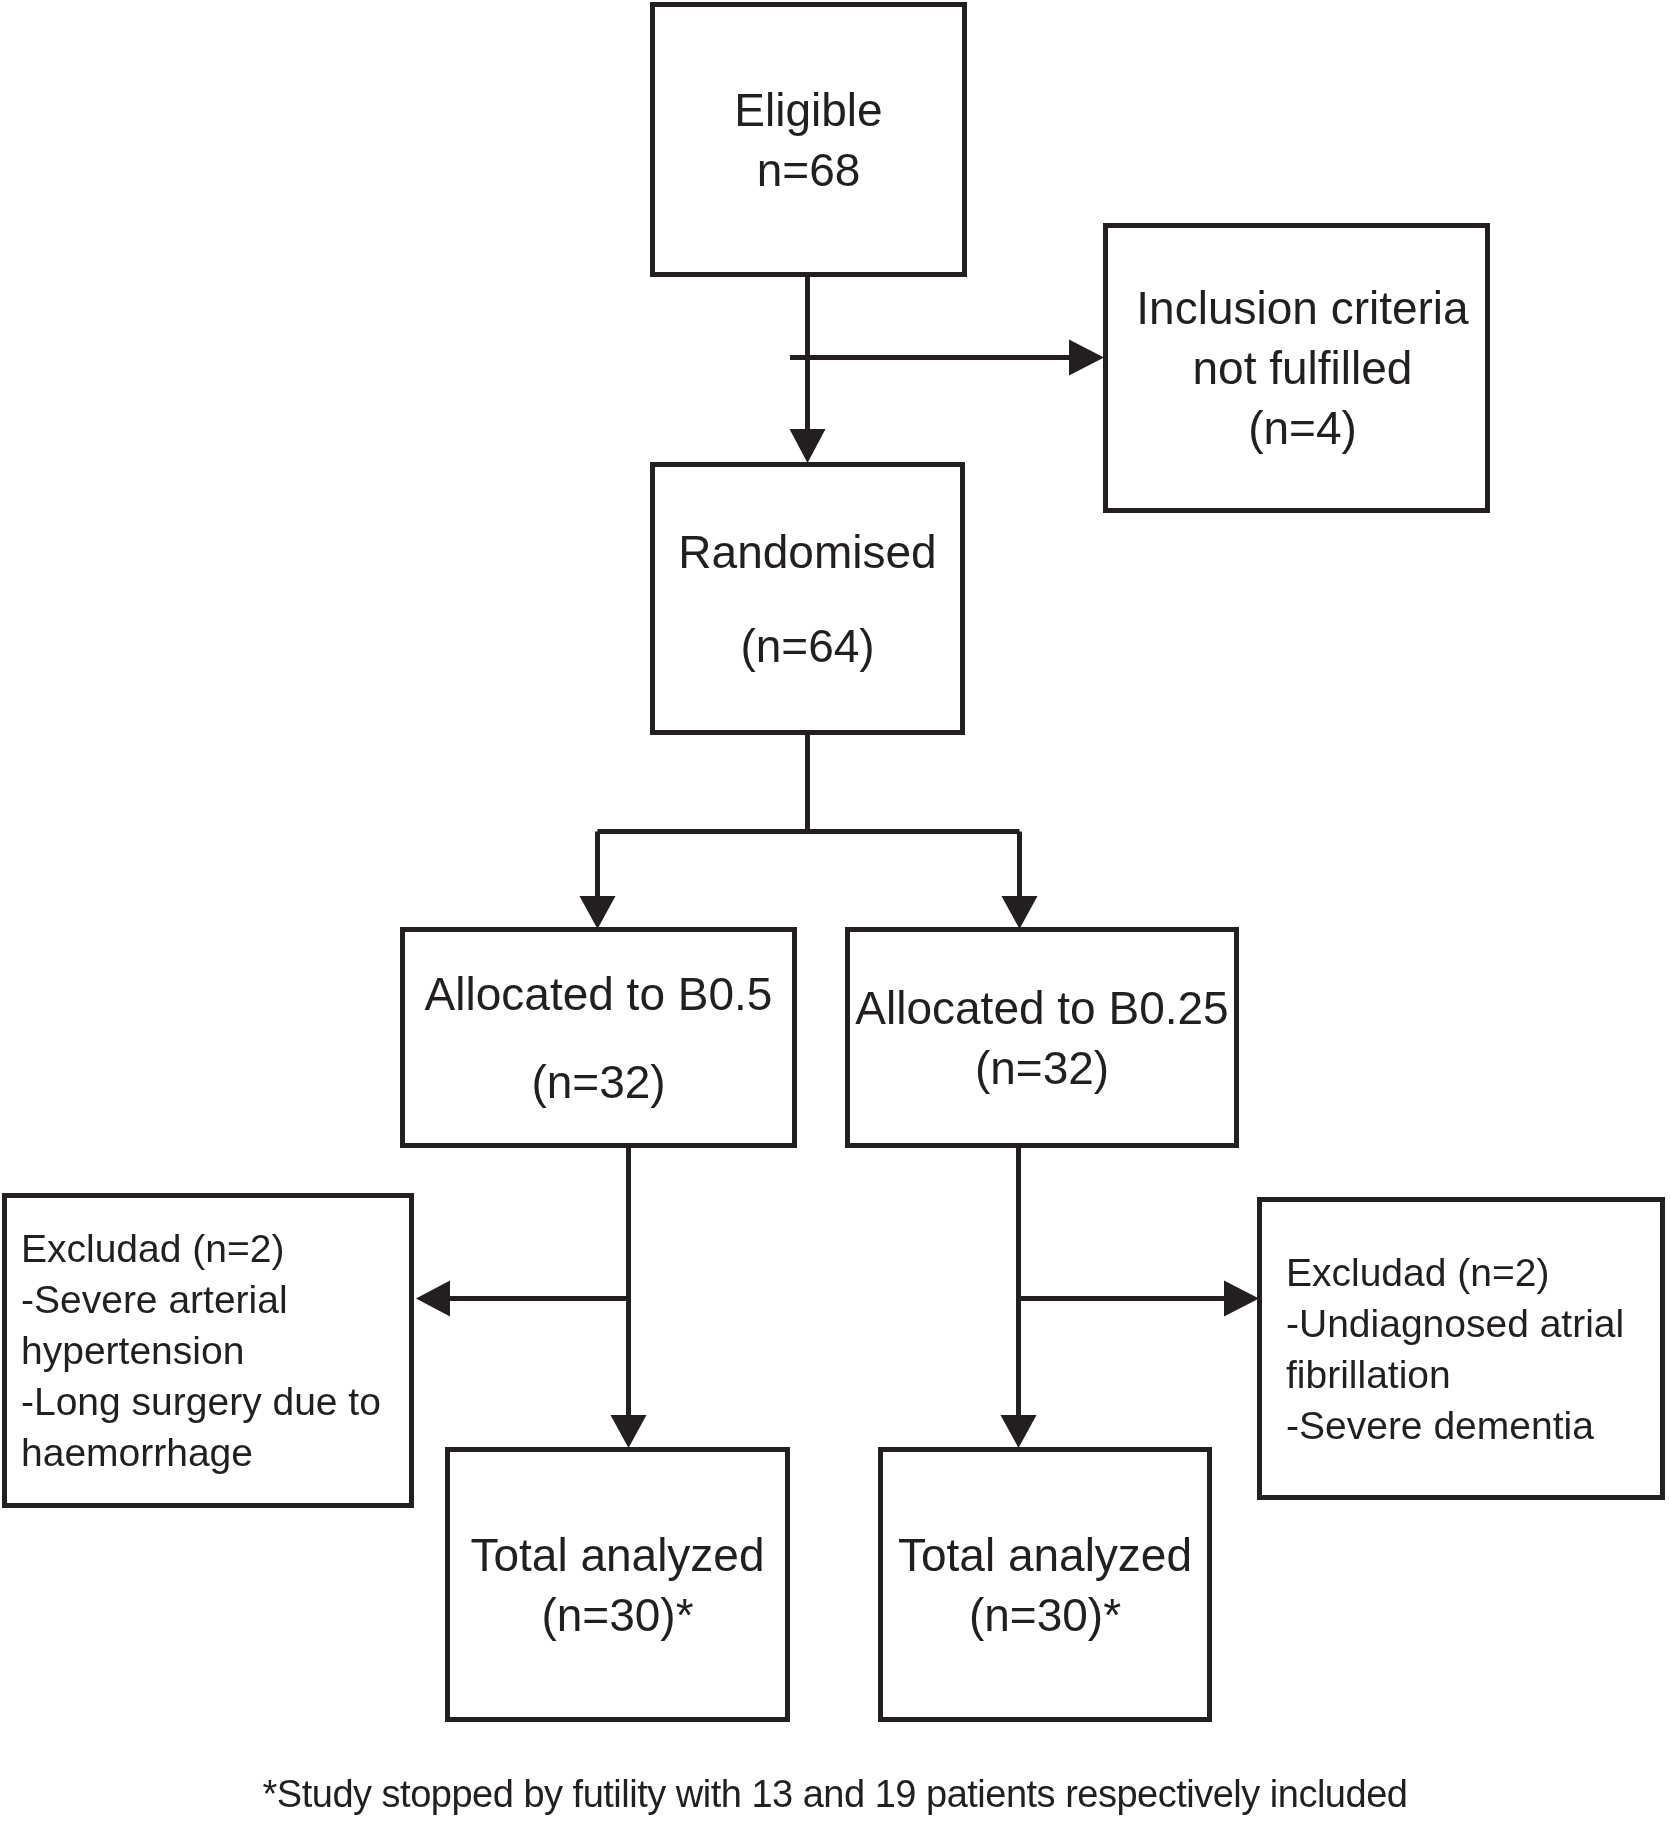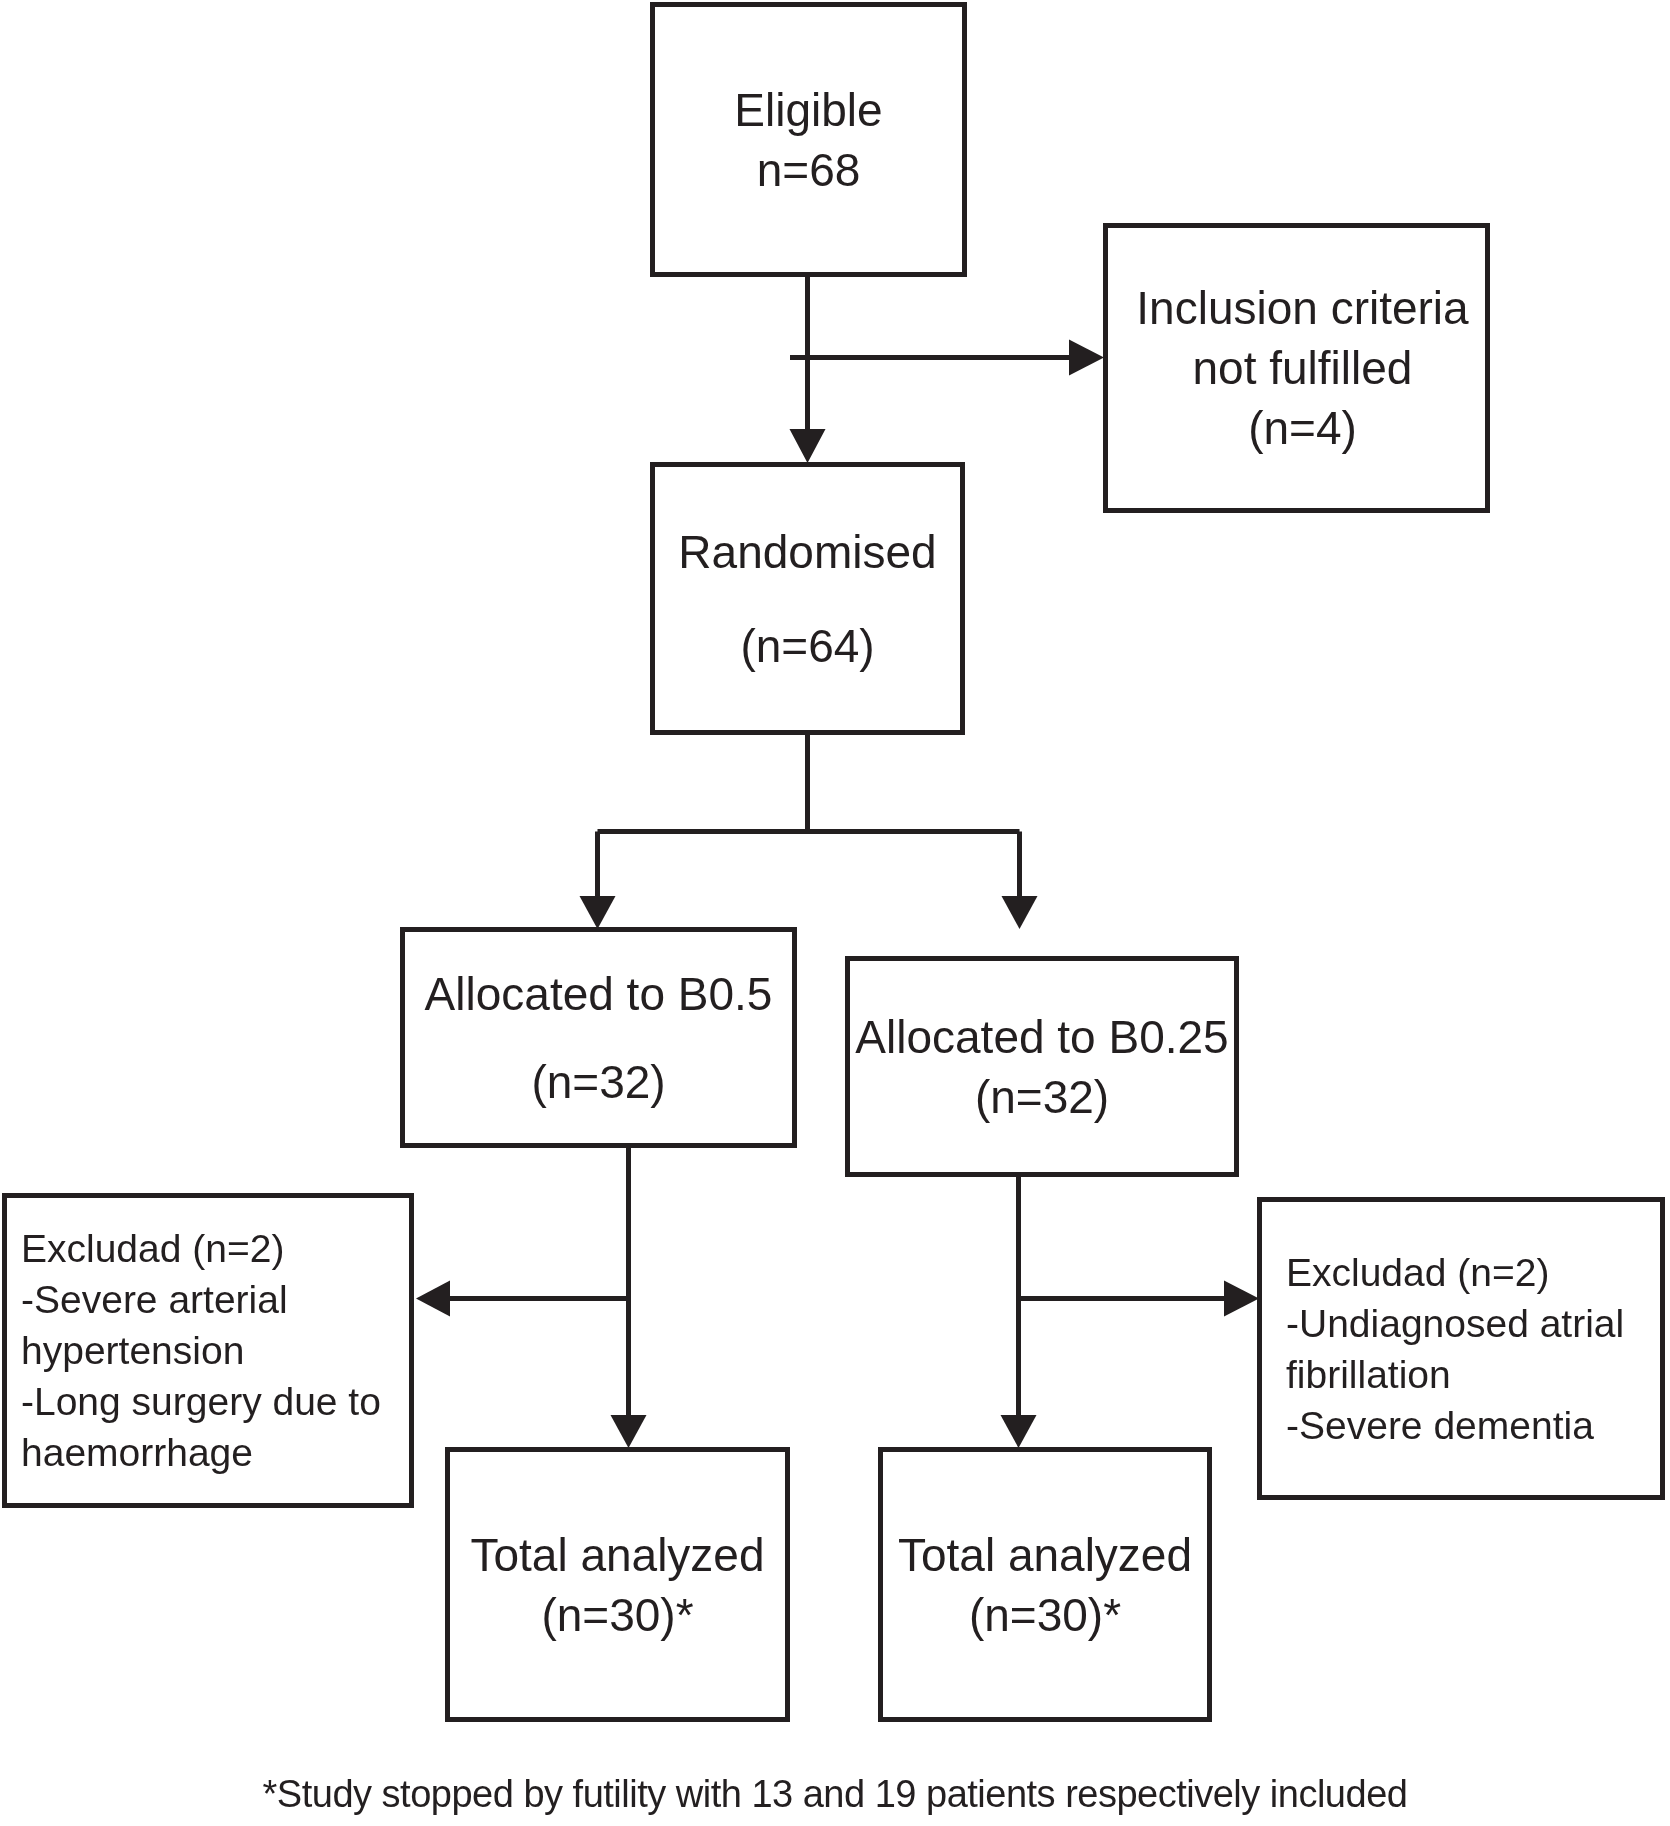--- a/index.html
+++ b/index.html
@@ -44,21 +44,21 @@
     line-height: 51px;
     align-items: flex-start;
     text-align: left;
   }
   .box.small .ln { white-space: normal; }
 
   .box-eligible      { left: 650px;  top: 2px;    width: 317px; height: 275px; }
   .box-inclusion     { left: 1103px; top: 223px;  width: 387px; height: 290px; padding-left: 12px; }
   .box-randomised    { left: 650px;  top: 462px;  width: 315px; height: 273px; gap: 34px; }
   .box-alloc-b05     { left: 400px;  top: 927px;  width: 397px; height: 221px; gap: 28px; }
-  .box-alloc-b025    { left: 845px;  top: 927px;  width: 394px; height: 221px; margin-top: 29px; }
+  .box-alloc-b025    { left: 845px;  top: 927px;  width: 394px; height: 221px; }
   .box-excl-left     { left: 2px;    top: 1193px; width: 412px; height: 315px; padding: 0 8px 0 14px; }
   .box-excl-right    { left: 1257px; top: 1197px; width: 408px; height: 303px; padding: 0 4px 0 24px; }
   .box-total-left    { left: 445px;  top: 1447px; width: 345px; height: 275px; }
   .box-total-right   { left: 878px;  top: 1447px; width: 334px; height: 275px; }
 
   .footnote {
     position: absolute;
     left: 0;
     top: 1772px;
     width: 1670px;

